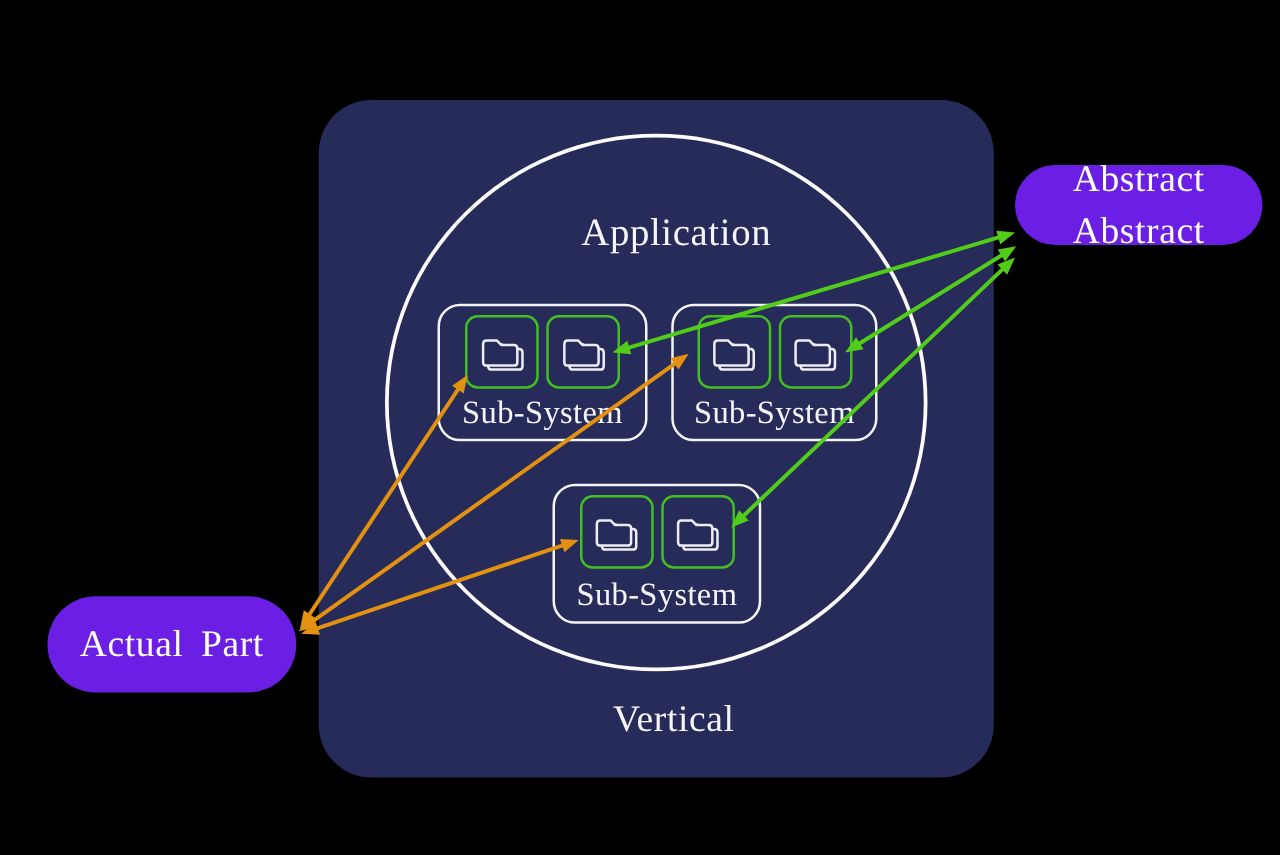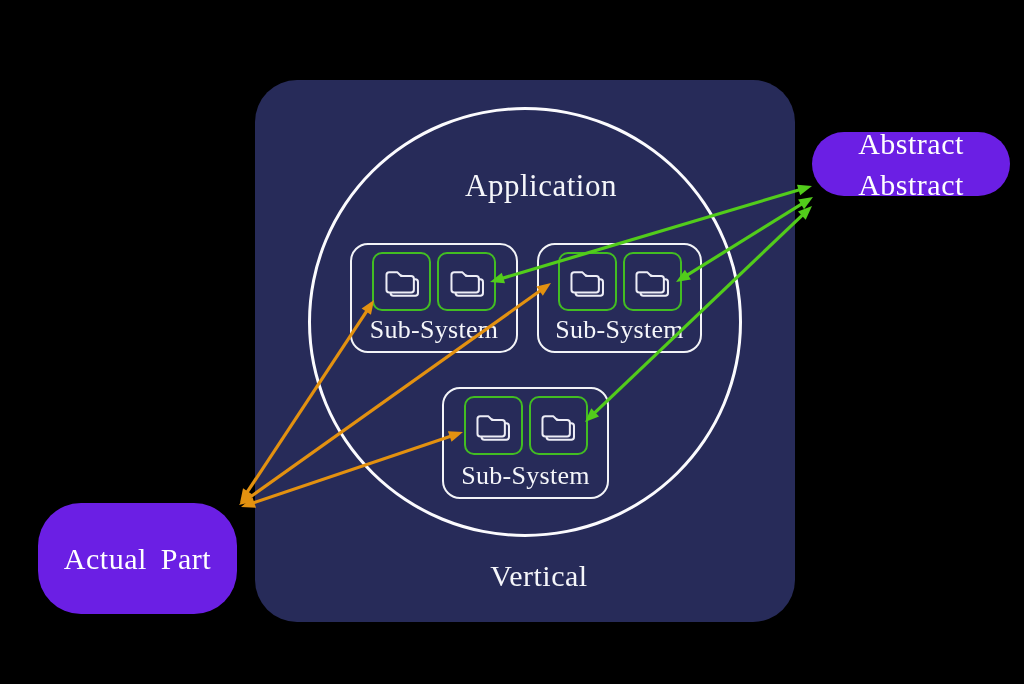--- a/index.html
+++ b/index.html
@@ -90,24 +90,23 @@
     letter-spacing: 0.5px;
   }
   .pill-abstract {
     left: 812px; top: 132px;
     width: 198px; height: 64px;
     border-radius: 45px;
     line-height: 41px;
   }
   .pill-actual {
     left: 38px; top: 477px;
-    width: 199px; height: 111px;
+    width: 199px; height: 77px;
     border-radius: 43px;
     word-spacing: 6px;
-    margin-top: 26px;
   }
   .arrows-overlay {
     position: absolute;
     left: 0; top: 0;
     width: 1024px; height: 684px;
     pointer-events: none;
   }
   .folder-svg { display: block; }
 </style>
 </head>

